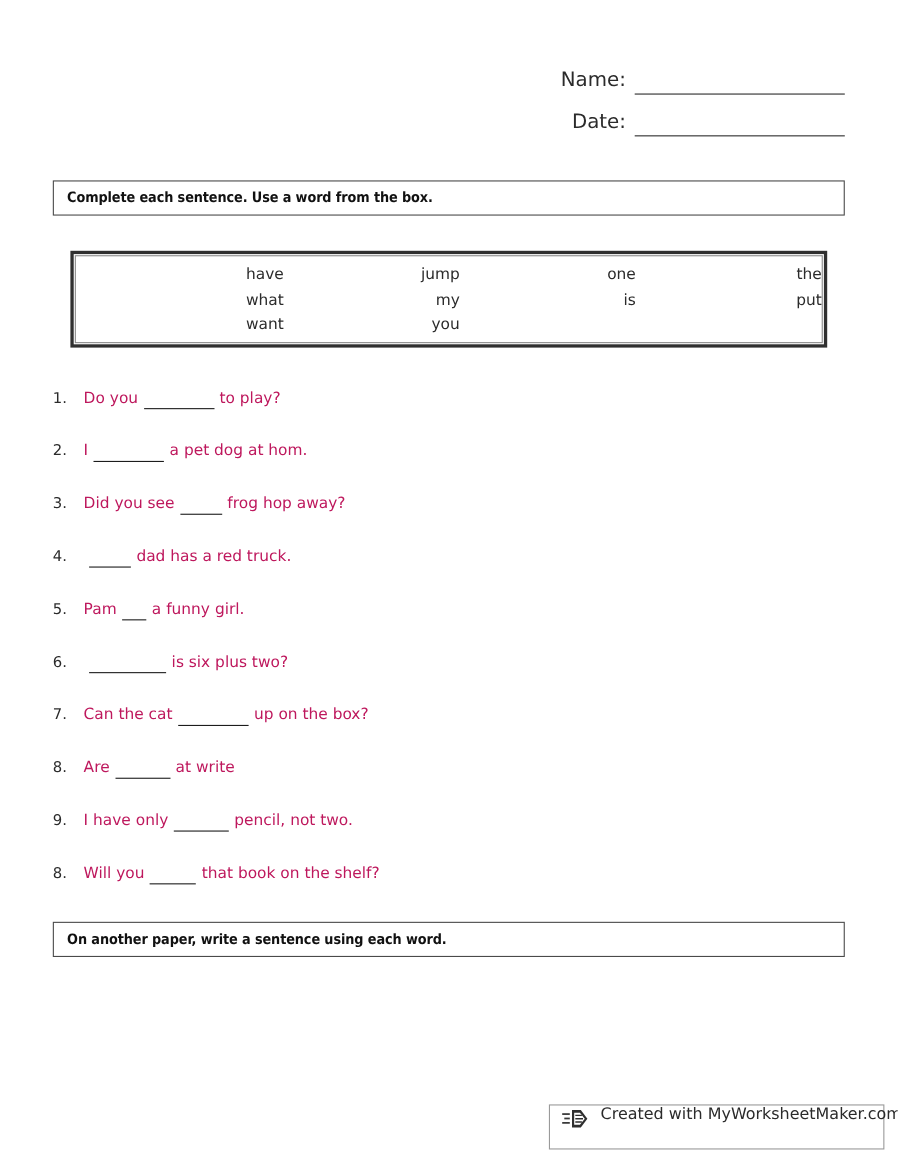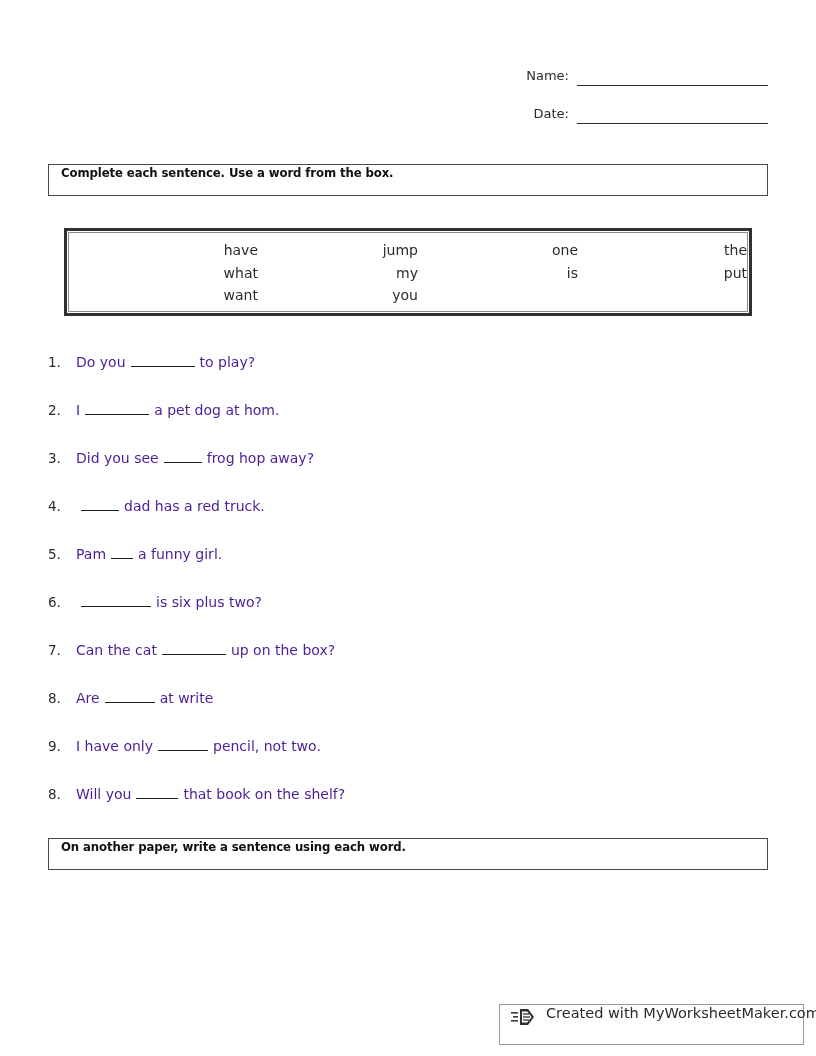--- a/index.html
+++ b/index.html
@@ -40,41 +40,42 @@
     top: 4px;
     width: 272px;
   }
   .meta-row {
     display: flex;
     align-items: flex-end;
     justify-content: flex-end;
     height: 38px;
   }
   .meta-label {
-    font-size: 13px;
+    font-size: 18px;
     color: #2b2b2b;
     padding-right: 8px;
     padding-bottom: 3px;
     white-space: nowrap;
   }
   .meta-line {
     width: 191px;
     border-bottom: 1.4px solid #2b2b2b;
     height: 22px;
   }
 
   
   .instruction-box {
     position: absolute;
     left: 48px;
     width: 720px;
     height: 32px;
     border: 1px solid #4a4a4a;
     background: #ffffff;
     display: flex;
+    align-items: center;
     box-sizing: border-box;
   }
   .instruction-box.top { top: 164px; }
   .instruction-box.bottom { top: 838px; }
   .instruction-text {
     font-size: 13px;
     font-weight: bold;
     color: #111111;
     padding-left: 12px;
     font-stretch: condensed;
@@ -135,25 +136,25 @@
   }
   .sentence-number {
     width: 28px;
     flex: 0 0 28px;
     font-size: 13.5px;
     color: #2b2b2b;
     line-height: 20px;
   }
   .sentence-body {
     font-size: 14px;
-    color: #4c1d95;
+    color: #be185d;
     line-height: 20px;
     white-space: pre;
     display: flex;
-    align-items: flex-start;
+    align-items: flex-end;
   }
   .frag { white-space: pre; }
   .blank {
     display: inline-block;
     border-bottom: 1.6px solid #1c1c1c;
     height: 14px;
     margin: 0 5px;
     vertical-align: baseline;
   }
 

